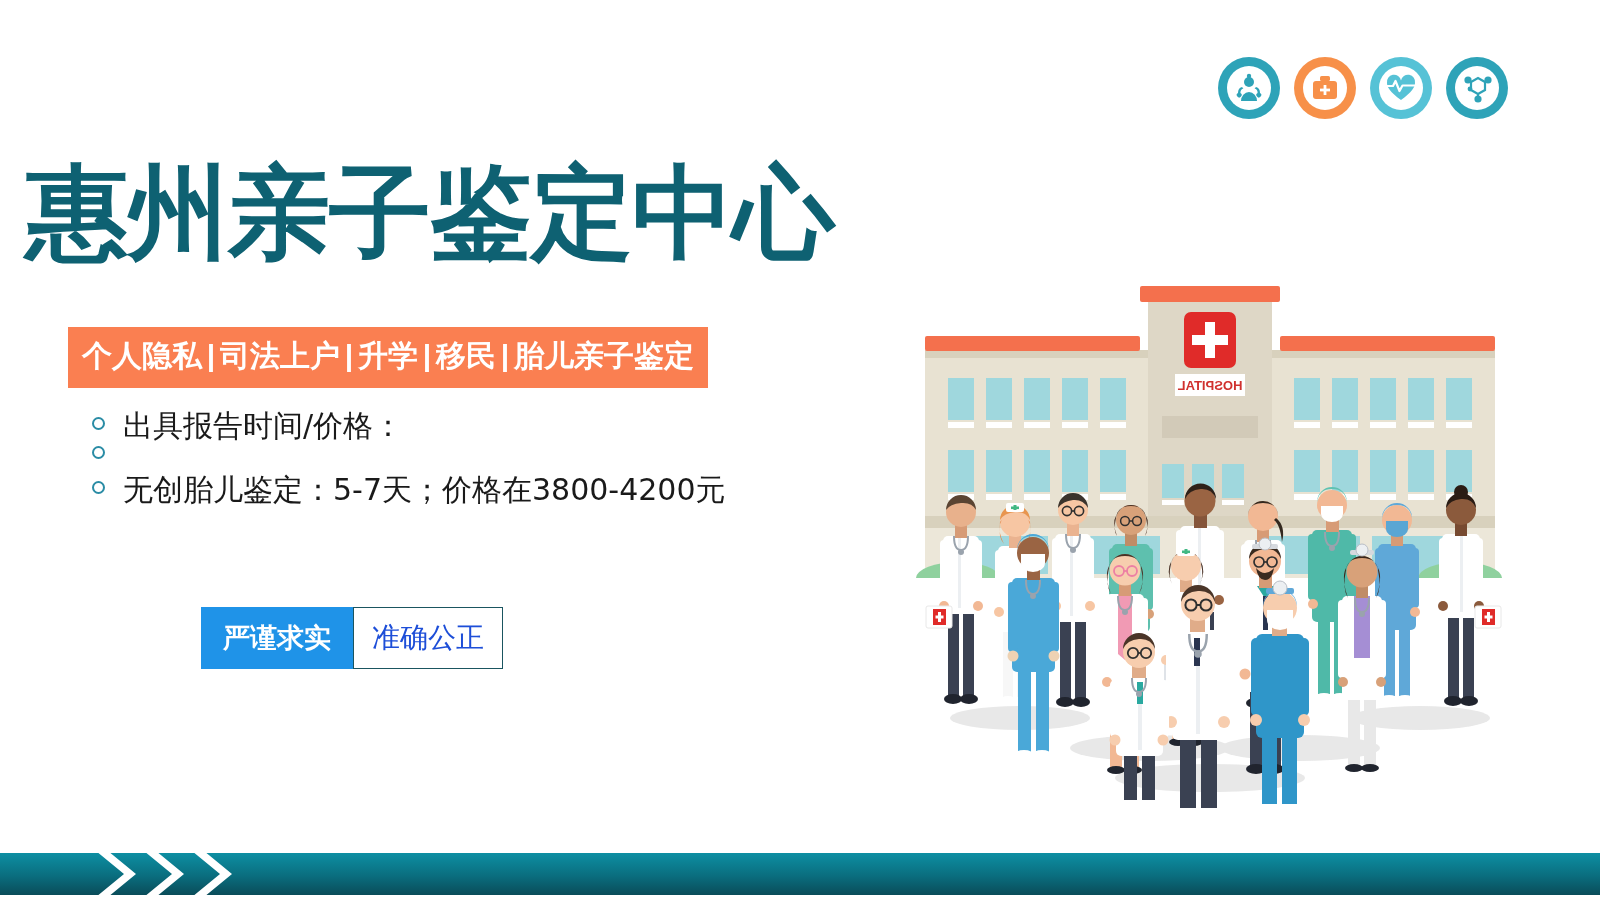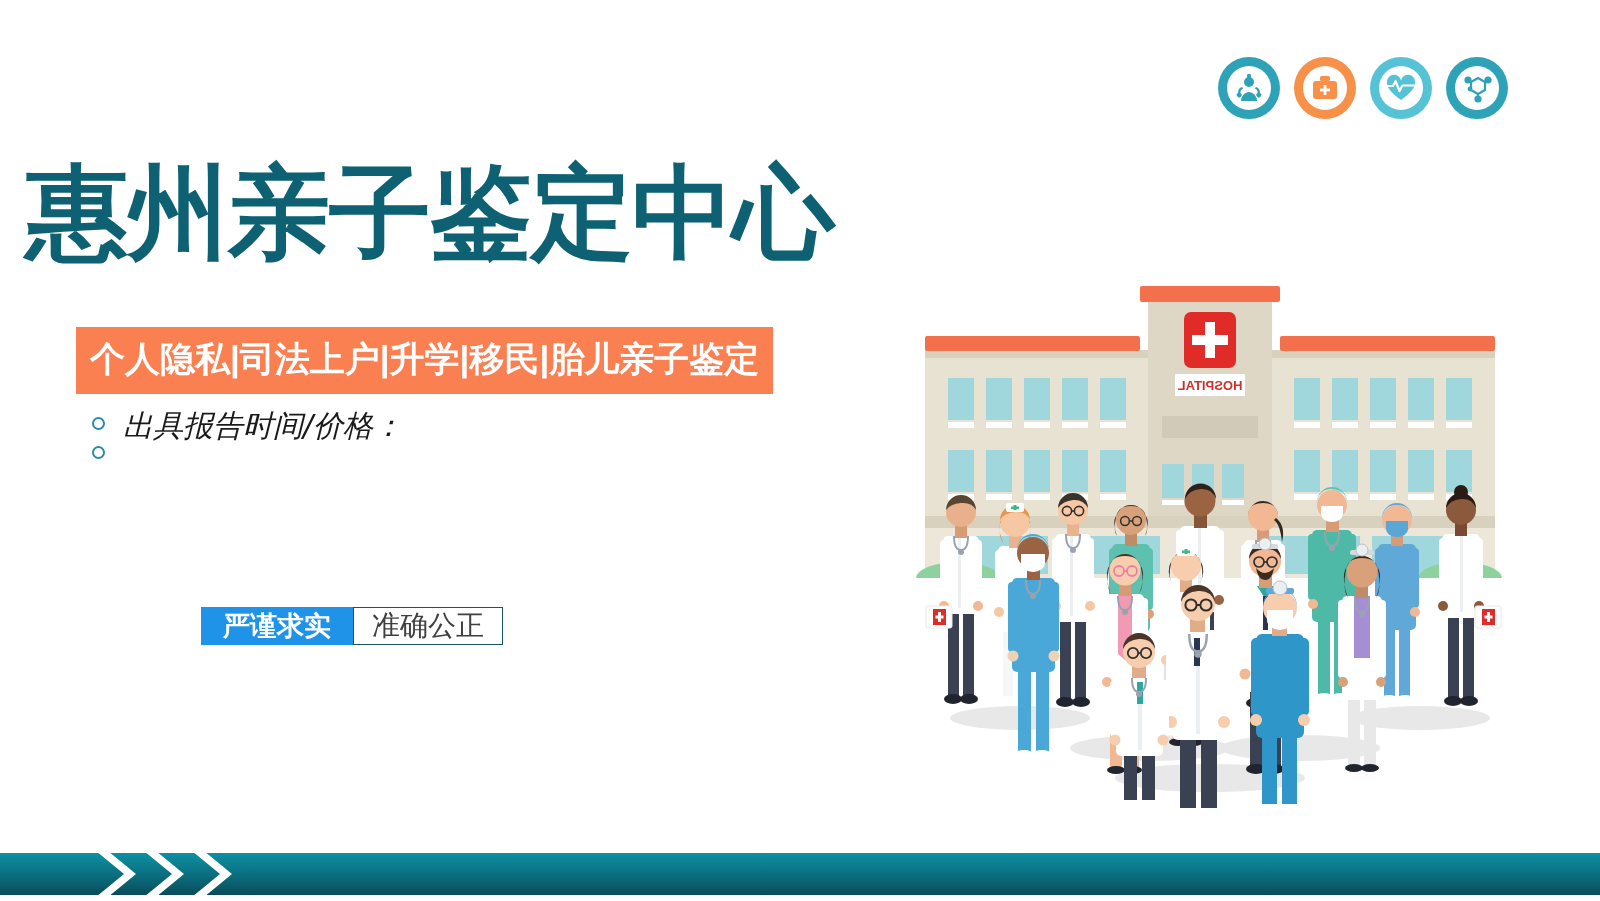--- a/index.html
+++ b/index.html
@@ -45,41 +45,40 @@
     font-weight: 700;
     letter-spacing: -1px;
     color: #0e6172;
     white-space: nowrap;
     font-family: "DejaVu Sans", "Liberation Sans", sans-serif;
   }
 
   
   .subtitle-bar {
     position: absolute;
-    left: 76px;
+    left: 68px;
     top: 327px;
     background: #fa7f51;
     color: #ffffff;
-    font-size: 35px;
+    font-size: 30px;
     font-weight: 700;
     letter-spacing: 0px;
     padding: 9px 14px 11px 14px;
     white-space: nowrap;
-    font-family: Liberation Sans, sans-serif;
+    font-family: Liberation Mono, monospace;
   }
 
   
   .bullet-list {
     position: absolute;
     left: 92px;
     top: 406px;
     list-style: none;
     margin: 0;
     padding: 0;
-    font-style: italic;
   }
   .bullet-item {
     display: flex;
     align-items: baseline;
     margin-bottom: 5px;
     font-size: 30px;
     color: #1a1a1a;
     white-space: nowrap;
     font-family: "DejaVu Sans", "Liberation Sans", sans-serif;
   }
@@ -95,36 +94,36 @@
     top: -6px;
   }
 
   
   .slogan {
     position: absolute;
     left: 201px;
     top: 607px;
     display: flex;
     align-items: stretch;
-    height: 38px;
+    height: 62px;
   }
   .slogan-blue {
     background: #1f93e8;
     color: #ffffff;
     font-size: 27px;
     font-weight: 700;
     display: flex;
     align-items: center;
     padding: 0 22px;
     white-space: nowrap;
     font-family: "DejaVu Sans", "Liberation Sans", sans-serif;
   }
   .slogan-white {
     background: #ffffff;
-    color: #404040;
+    color: #1d4ed8;
     border: 1px solid #1a5560;
     font-size: 28px;
     display: flex;
     align-items: center;
     padding: 0 18px;
     white-space: nowrap;
     box-sizing: border-box;
     font-family: Liberation Serif, serif;
   }
 
@@ -212,20 +211,24 @@
 
 <div class="subtitle-bar">个人隐私|司法上户|升学|移民|胎儿亲子鉴定</div>
 
 <ul class="bullet-list">
   <li class="bullet-item">
     <span class="bullet-dot"></span>
     <span>出具报告时间/价格：</span>
   </li>
   <li class="bullet-item">
     <span class="bullet-dot"></span>
+  </li>
+  <li class="bullet-item">
+    <span class="bullet-dot"></span>
+    <span>无创胎儿鉴定：5-7天；价格在3800-4200元</span>
   </li>
 </ul>
 
 <div class="slogan">
   <div class="slogan-blue">严谨求实</div>
   <div class="slogan-white">准确公正</div>
 </div>
 
 <div class="illustration">
   <svg viewBox="0 0 620 530" aria-hidden="true">

